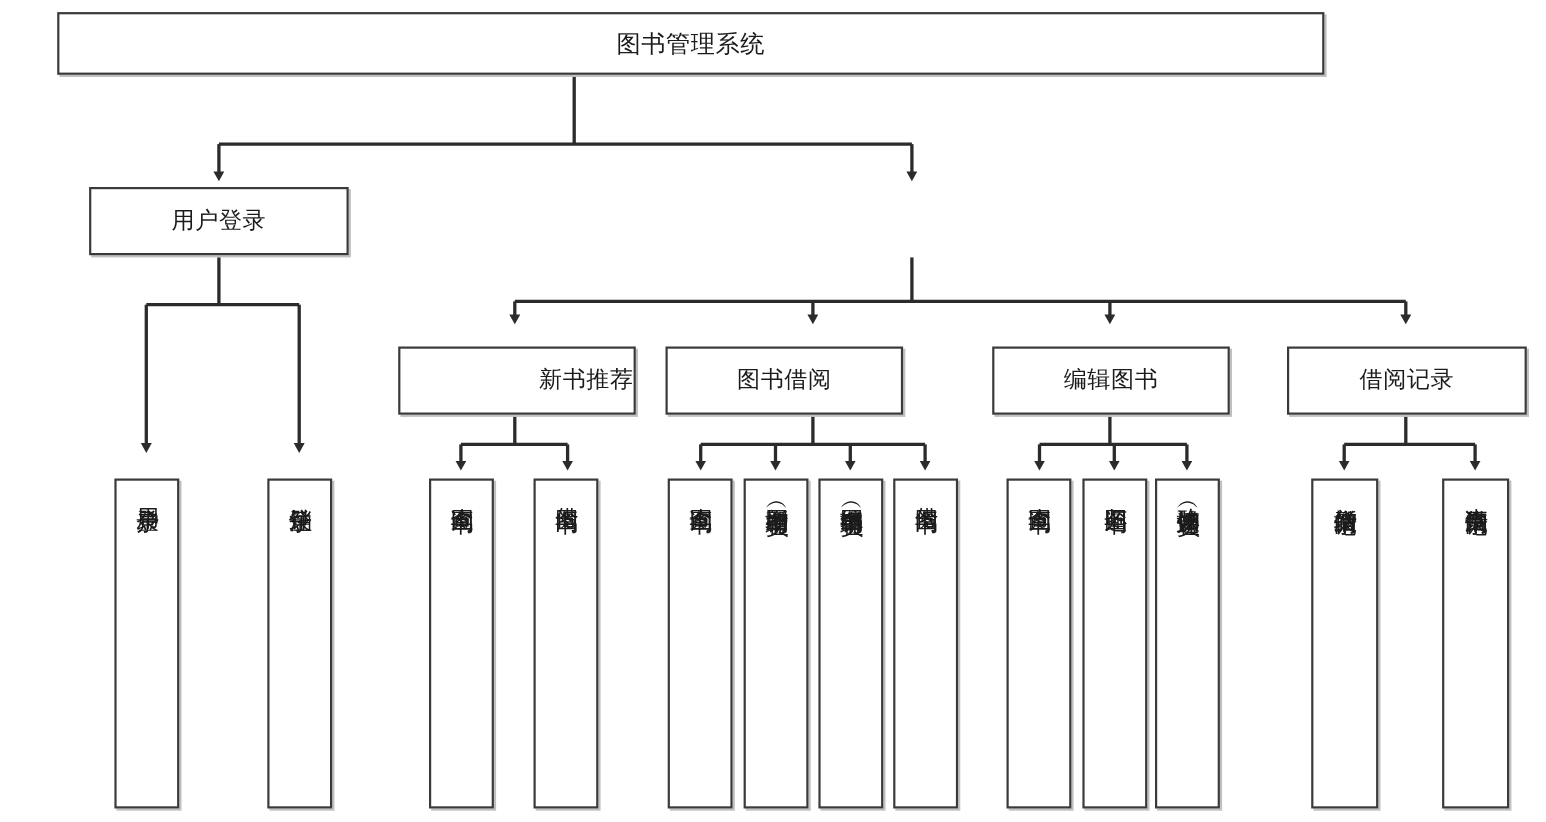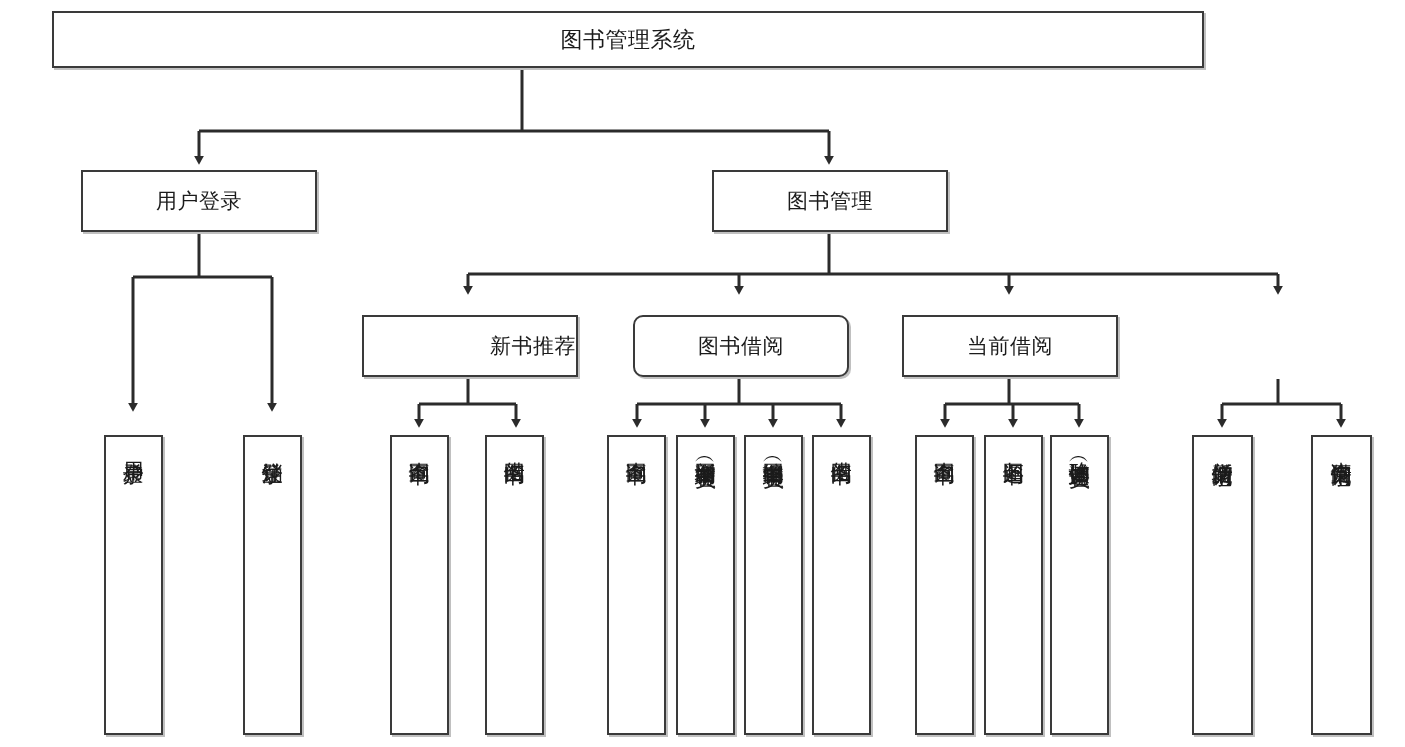--- a/index.html
+++ b/index.html
@@ -126,32 +126,32 @@
     </g>
   </svg>
 
   <div class="node root" style="left:20px; top:11px; width:1152px; height:57px;margin-left:32px;">
     <span class="label">图书管理系统</span>
   </div>
 
   <div class="node" style="left:81px; top:170px; width:236px; height:62px;">
     <span class="label">用户登录</span>
   </div>
-  <div class="node" style="left:712px; top:170px; width:236px; height:62px;">
-    <span class="label">图书管理</span>
-  </div>
 
   <div class="node" style="left:362px; top:315px; width:216px; height:62px;justify-content:flex-end;">
     <span class="label">新书推荐</span>
   </div>
-  <div class="node" style="left:633px; top:315px; width:216px; height:62px;border-radius:10px;">
+  <div class="node" style="left:605px; top:315px; width:216px; height:62px;">
     <span class="label">图书借阅</span>
   </div>
   <div class="node" style="left:902px; top:315px; width:216px; height:62px;">
-    <span class="label">当前借阅</span>
+    <span class="label">编辑图书</span>
+  </div>
+  <div class="node" style="left:1170px; top:315px; width:218px; height:62px;">
+    <span class="label">借阅记录</span>
   </div>
 
   <div class="node leaf" style="left:104px; top:435px; width:59px; height:300px;">
     <span class="label">用户登录</span>
   </div>
   <div class="node leaf" style="left:243px; top:435px; width:59px; height:300px;">
     <span class="label">注销登录</span>
   </div>
 
   <div class="node leaf" style="left:390px; top:435px; width:59px; height:300px;">

